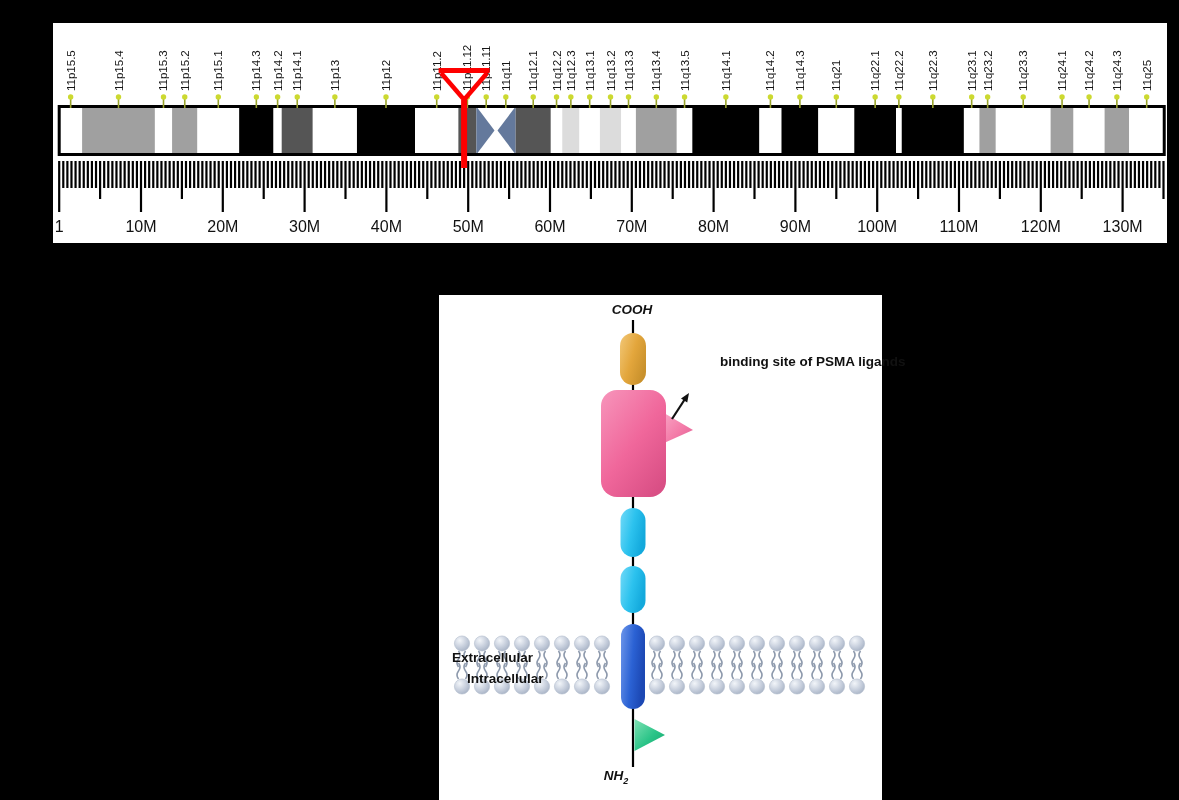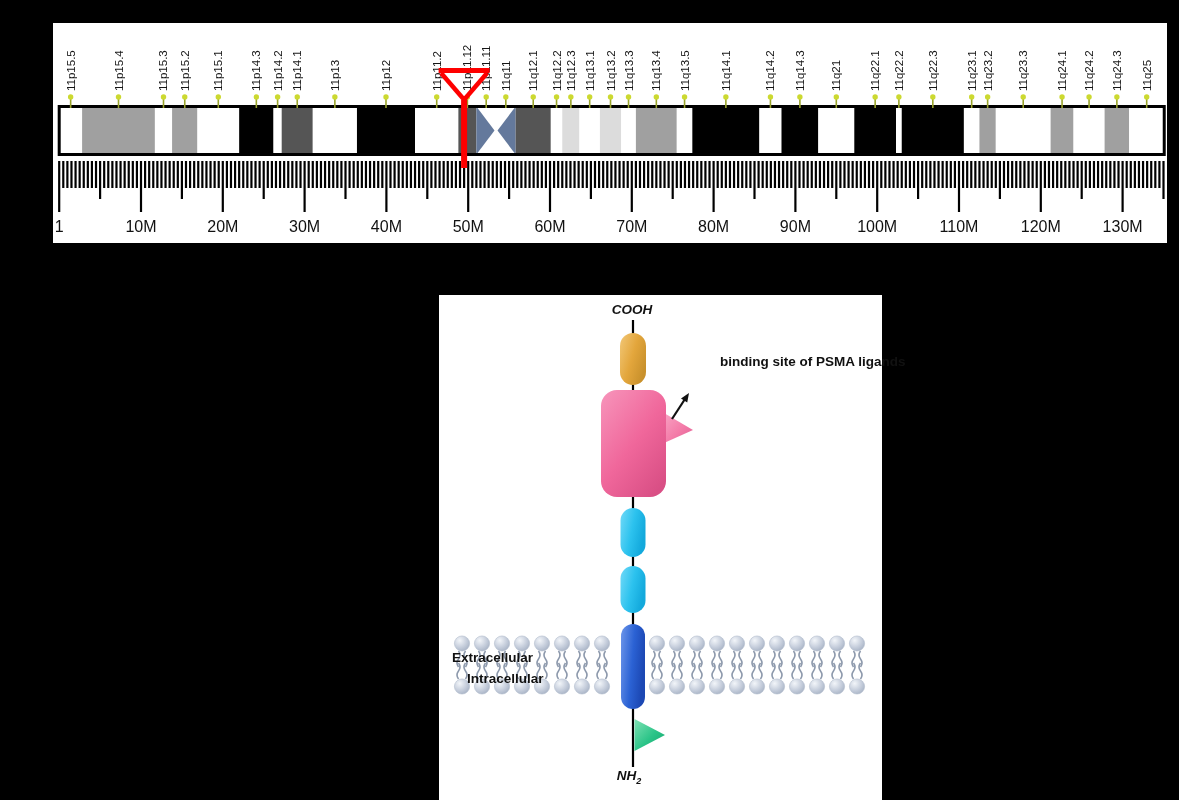--- a/index.html
+++ b/index.html
@@ -618,13 +618,13 @@
     <rect x="621" y="624" width="24" height="85" rx="12" fill="url(#gBlue)"></rect>
     <polygon points="634.5,719 665,735 634.5,751" fill="url(#gGreen)"></polygon>
     <line x1="672" y1="419" x2="685" y2="399" stroke="#111" stroke-width="2.2"></line>
     <polygon points="689,393 687.2,402.6 681,398.4" fill="#111"></polygon>
   </svg>
 
 <div class="p-label p-center" style="left:597px;top:303px;width:70px;">COOH</div>
 <div class="p-label" style="left:677px;top:355px;margin-left:43px;">binding site of PSMA ligands</div>
 <div class="p-label" style="left:452px;top:611px;margin-top:40px;">Extracellular</div>
 <div class="p-label" style="left:467px;top:672px;">Intracellular</div>
-<div class="p-label p-center" style="left:595px;top:769px;width:68px;"><span>NH</span><sub>2</sub></div>
+<div class="p-label p-center" style="left:582px;top:769px;width:68px;"><span>NH</span><sub>2</sub></div>
 
 </body></html>

